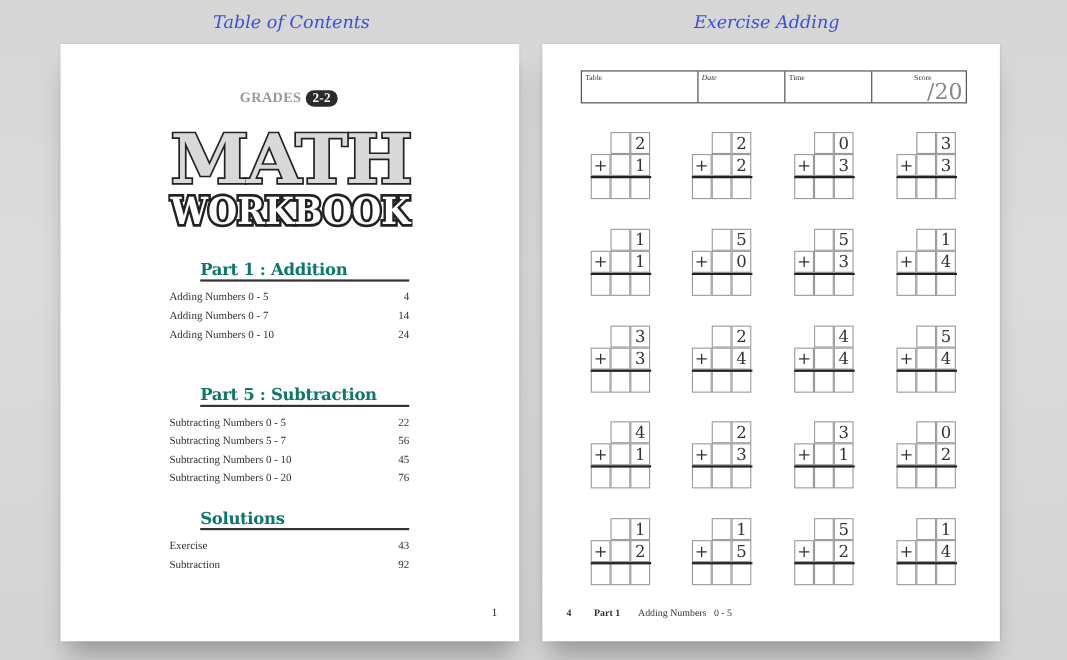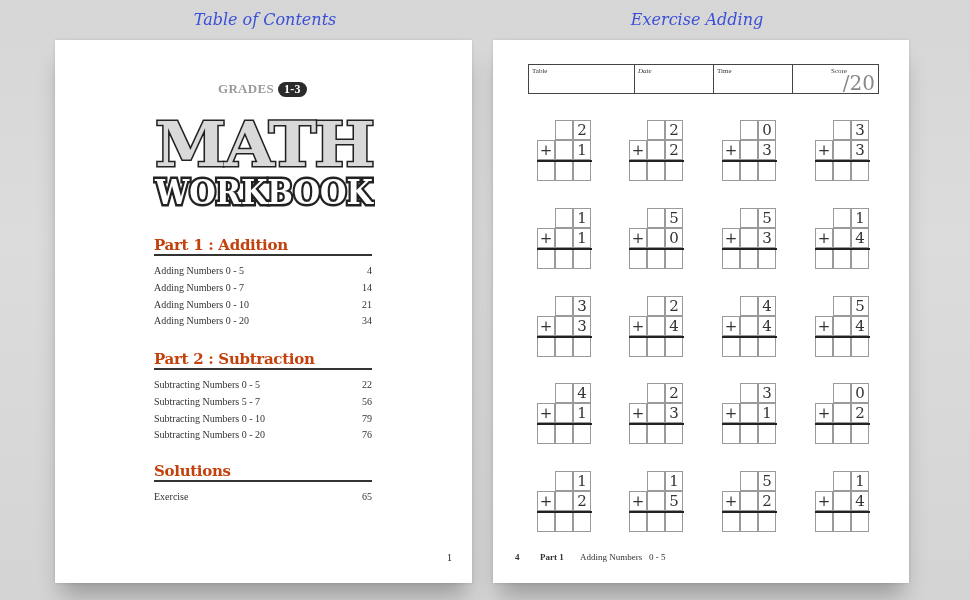--- a/index.html
+++ b/index.html
@@ -24,22 +24,22 @@
     position:absolute; top:41px; left:163px; font-family:"Liberation Serif", serif;
     font-weight:bold; font-size:13px; color:#9a9a9a; letter-spacing:0.3px;
     display:flex; align-items:center; gap:4px;
   }
   .grades .pill {
     background:#2b2b2b; color:#fff; border-radius:8px; padding:0 6px; font-size:12px; line-height:15px;
   }
   .logo { position:absolute; left:98px; top:66px; width:222px; height:104px; }
   .toc-section { position:absolute; left:99px; width:218px; }
   .toc-heading {
-    font-family:"DejaVu Serif", serif; font-weight:bold; font-size:15px; color:#c2410c;
-    border-bottom:2px solid #333; padding-bottom:0px; line-height:18px; letter-spacing:-0.3px;
+    font-family:"DejaVu Serif", serif; font-weight:bold; font-size:15px; color:#0f766e;
+    border-bottom:2px solid #333; padding-bottom:0px; line-height:18px; letter-spacing:-0.3px;margin-left:28px;
   }
   .toc-row {
     display:flex; justify-content:space-between; font-size:10px; color:#333;
     line-height:16.8px;
   }
   .toc-rows { margin-top:7px; }
   .page-num { position:absolute; font-size:10px; color:#222; }
 
   
   .header-table {
@@ -61,78 +61,78 @@
 </style>
 </head>
 <body>
 
 <div class="caption" style="left:160px;width:210px;font-style:italic;">Table of Contents</div>
 <div class="caption" style="left:597px;width:200px;">Exercise Adding</div>
 
 <div class="page" id="toc-page">
   <div class="grades">
     <span>GRADES</span>
-    <span class="pill">1-3</span>
+    <span class="pill">2-2</span>
   </div>
 
   <svg class="logo" viewBox="0 0 222 104">
     <text id="logo1" x="111" y="60" text-anchor="middle" font-family="DejaVu Serif, serif" font-weight="bold" font-size="62" fill="#d9d9d9" stroke="#222" stroke-width="3" paint-order="stroke" letter-spacing="-2" textLength="218" lengthAdjust="spacingAndGlyphs">MATH</text>
     <text id="logo2" x="111" y="98" text-anchor="middle" font-family="DejaVu Serif, serif" font-weight="bold" font-size="34" fill="#fff" stroke="#222" stroke-width="5" paint-order="stroke" textLength="218" lengthAdjust="spacingAndGlyphs">WORKBOOK</text>
   </svg>
 
   <div class="toc-section" style="top:196px;">
     <div class="toc-heading">Part 1 : Addition</div>
     <div class="toc-rows">
       <div class="toc-row">
           <span>Adding Numbers  0 - 5</span>
           <span>4</span>
         </div>
       <div class="toc-row">
           <span>Adding Numbers  0 - 7</span>
           <span>14</span>
         </div>
       <div class="toc-row">
           <span>Adding Numbers  0 - 10</span>
-          <span>21</span>
-        </div>
-      <div class="toc-row">
-          <span>Adding Numbers  0 - 20</span>
-          <span>34</span>
+          <span>24</span>
         </div>
     </div>
   </div>
 
   <div class="toc-section" style="top:310px;">
-    <div class="toc-heading">Part 2 : Subtraction</div>
+    <div class="toc-heading">Part 5 : Subtraction</div>
     <div class="toc-rows">
       <div class="toc-row">
           <span>Subtracting Numbers  0 - 5</span>
           <span>22</span>
         </div>
       <div class="toc-row">
           <span>Subtracting Numbers  5 - 7</span>
           <span>56</span>
         </div>
       <div class="toc-row">
           <span>Subtracting Numbers  0 - 10</span>
-          <span>79</span>
+          <span>45</span>
         </div>
       <div class="toc-row">
           <span>Subtracting Numbers  0 - 20</span>
           <span>76</span>
         </div>
     </div>
   </div>
 
   <div class="toc-section" style="top:422px;">
     <div class="toc-heading">Solutions</div>
     <div class="toc-rows">
       <div class="toc-row">
           <span>Exercise</span>
-          <span>65</span>
+          <span>43</span>
+        </div>
+      <div class="toc-row">
+          <span>Subtraction</span>
+          <span>92</span>
         </div>
     </div>
   </div>
 
   <div class="page-num" style="left:392px;top:512px;">1</div>
 </div>
 
 <div class="page" id="ex-page">
   <div class="header-table">
     <div class="header-cell" style="width:106px;"><span>Table</span></div>

